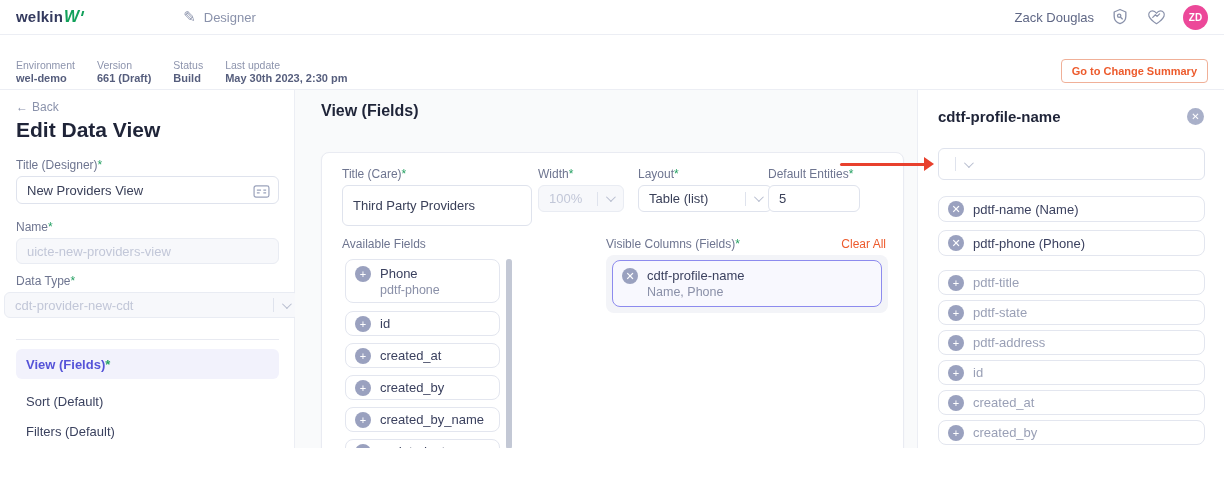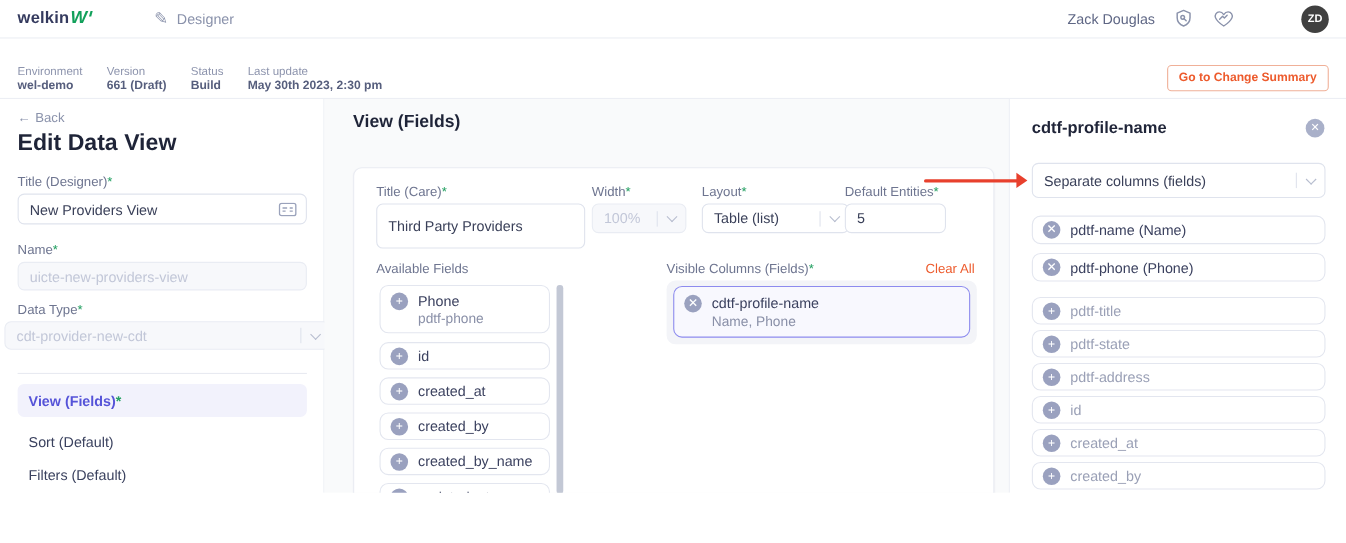--- a/index.html
+++ b/index.html
@@ -2,32 +2,32 @@
 <html><head>
 <meta charset="utf-8">
 <style>
   * { margin:0; padding:0; box-sizing:border-box; }
   html,body { background:#fff; }
   .root { position:relative; width:1224px; height:494px; background:#fff;
           font-family:"Liberation Sans", sans-serif; overflow:hidden; color:#3a415f; }
 
   
   .navbar { position:absolute; left:0; top:0; width:1224px; height:35px;
-            border-bottom:1px solid #eceef4; display:flex; align-items:center; padding:0 16px; background:#fff; }
+            border-bottom:1px solid #eceef4; display:flex; align-items:center; padding:0 16px; background:#fff;gap:43px; }
   .logo { display:flex; align-items:baseline; cursor:pointer; }
   .logo-text { font-size:15px; font-weight:bold; color:#343a5e; letter-spacing:.2px; }
   .logo-mark { font-size:16px; font-weight:bold; color:#11a05a; margin-left:1px; font-style:italic; }
   .logo-mark::after { content:""; display:inline-block; width:2px; height:5px; background:#11a05a; margin-left:1px; transform:skewX(-15deg) translateY(-6px); }
   .nav-app { display:flex; align-items:center; gap:8px; margin-left:58px; color:#8a92ab; font-size:13px; cursor:pointer; }
   .pencil { font-size:15px; color:#8a92ab; }
   .nav-right { margin-left:auto; display:flex; align-items:center; gap:16px; }
   .user { font-size:13px; color:#5f6785; }
   .hicon { display:flex; align-items:center; cursor:pointer; }
-  .avatar { width:25px; height:25px; border-radius:50%; background:#404040; color:#fff;
-            font-size:10px; font-weight:bold; display:flex; align-items:center; justify-content:center; cursor:pointer;margin-left:44px; }
+  .avatar { width:25px; height:25px; border-radius:50%; background:#ec4899; color:#fff;
+            font-size:10px; font-weight:bold; display:flex; align-items:center; justify-content:center; cursor:pointer; }
 
   
   .infobar { position:absolute; left:0; top:53px; width:1224px; height:37px;
              border-bottom:1px solid #eceef4; display:flex; align-items:center; padding:0 16px; gap:22px; background:#fff; }
   .info-item { display:flex; flex-direction:column; gap:1px; }
   .info-label { font-size:10.5px; color:#8d94ad; }
   .info-value { font-size:11px; font-weight:bold; color:#565e7d; }
   .go-btn { margin-left:auto; border:1px solid #f0b098; color:#ed5b2d; background:#fff;
             font-size:11px; font-weight:bold; padding:5px 10px; border-radius:4px; cursor:pointer;
             font-family:"Liberation Sans", sans-serif; }
@@ -270,21 +270,20 @@
           </div>
         </div>
       </div>
     </div>
 
     <div class="panel-right">
       <div class="rp-title">cdtf-profile-name</div>
       <div class="rp-close">✕</div>
 
       <div class="selbox" style="position:absolute;left:20px;top:58px;width:267px;height:32px;">
-        <span class="stext">Separate columns (fields)</span>
         <span class="sel-div"></span>
         <span class="chev"></span>
       </div>
 
       <div class="chip" style="left:20px;top:106px;width:267px;height:26px;">
         <span class="cicon">✕</span>
         <span>pdtf-name (Name)</span>
       </div>
       <div class="chip" style="left:20px;top:140px;width:267px;height:26px;">
         <span class="cicon">✕</span>

